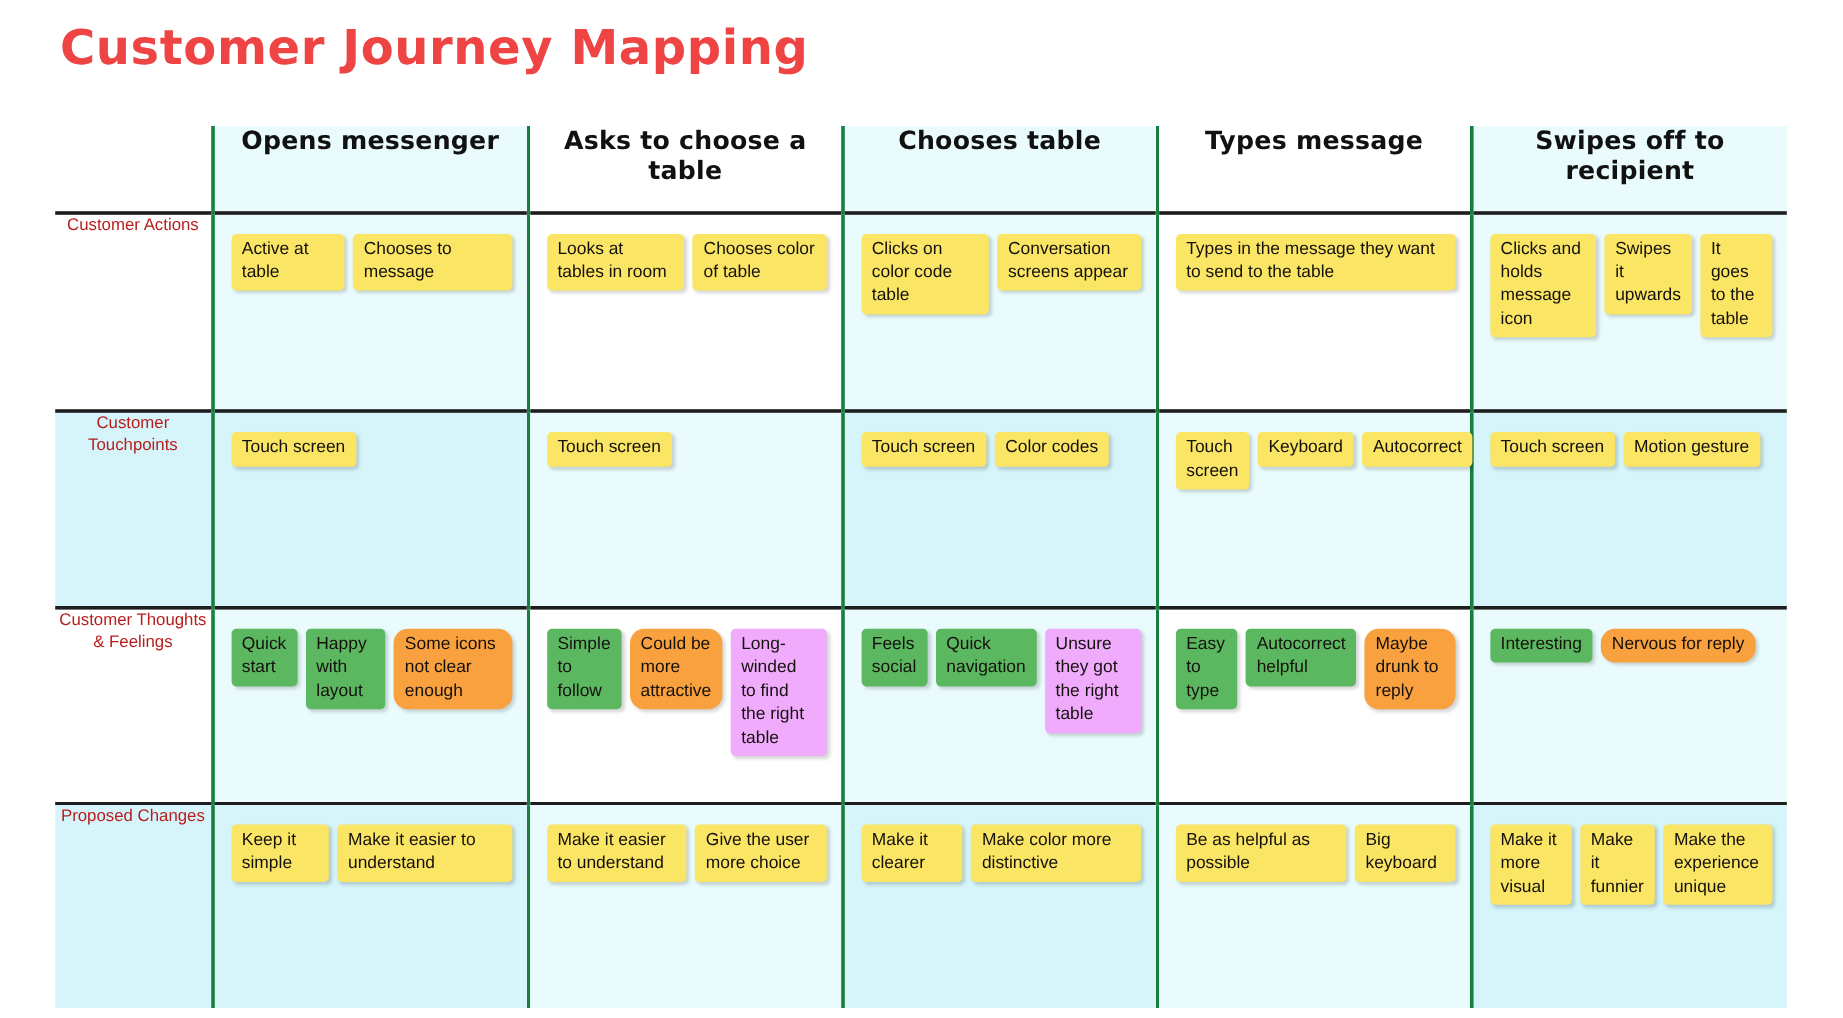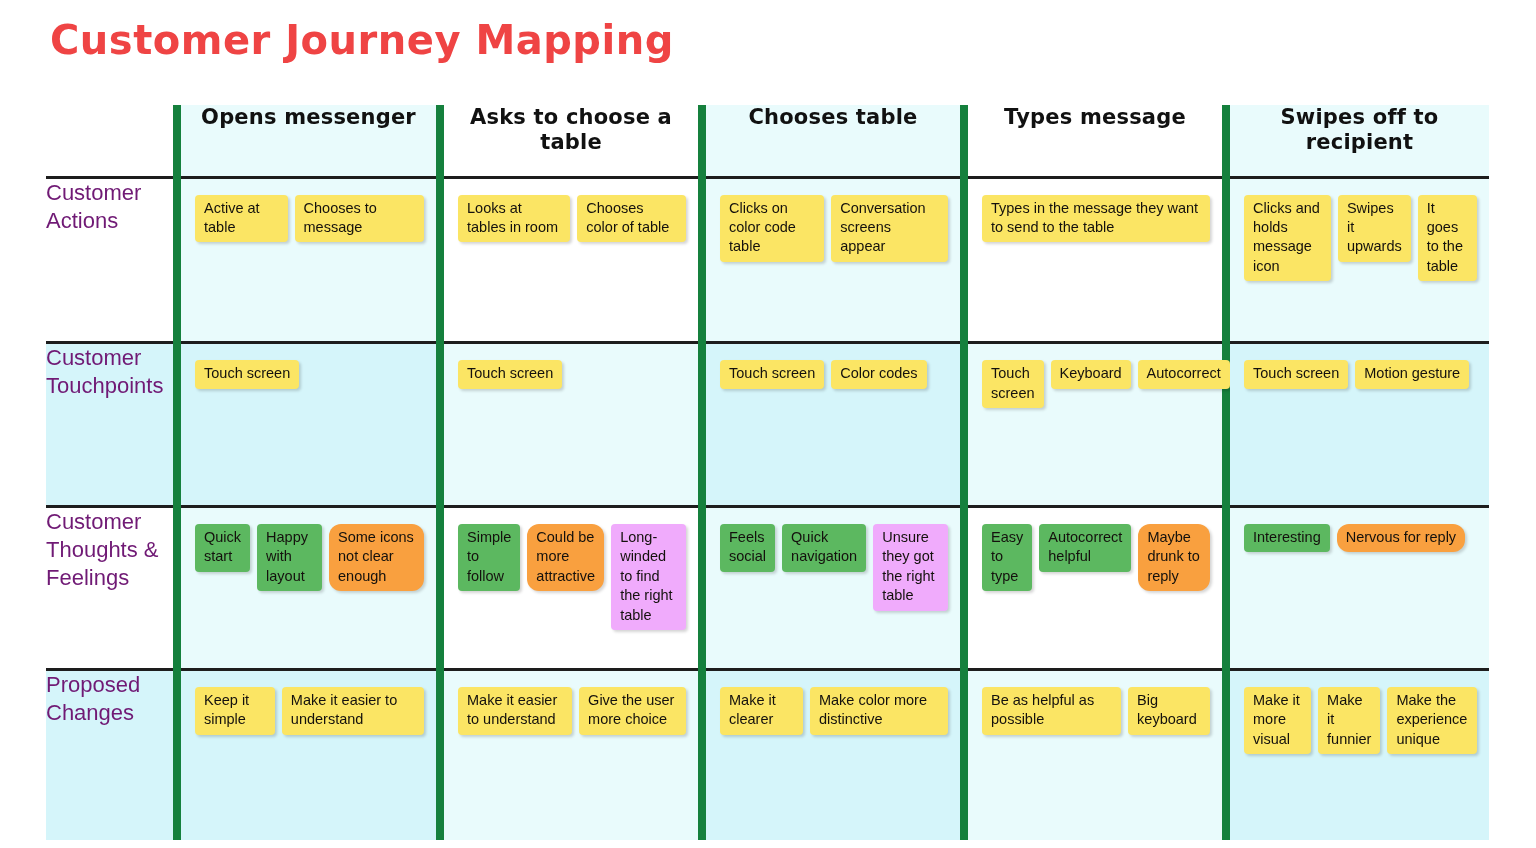--- a/index.html
+++ b/index.html
@@ -49,46 +49,47 @@
   .grid col.c-5 { width: 263px; }
 
   .grid td, .grid th {
     padding: 0;
     margin: 0;
     vertical-align: top;
     position: relative;
   }
 
   
-  .vsep { border-left: 8px solid #15803d; }
+  .vsep { border-left: 3px solid #15803d; }
   
   .hsep-top { border-top: 3px solid #1d1d1d; }
 
   
   .hdr-row { height: 72px; }
   .hdr-cell {
     text-align: center;
     vertical-align: middle;
     font-family: "DejaVu Sans", sans-serif;
     font-size: 21px;
     font-weight: bold;
     color: #111111;
     line-height: 1.18;
     padding: 4px 10px;
     letter-spacing: 0.2px;
   }
   .hdr-blank { background: #ffffff; }
 
   
   .row-label {
+    text-align: center;
     vertical-align: middle;
     font-family: "Liberation Sans", sans-serif;
-    font-size: 22px;
+    font-size: 14px;
     font-weight: 400;
-    color: #701a75;
+    color: #b91c1c;
     line-height: 1.28;
     padding: 4px 6px;
   }
 
   
   .bg-white { background: #ffffff; }
   .bg-cyan-lite { background: #e9fbfc; }
   .bg-cyan { background: #d5f5fa; }
 
   

